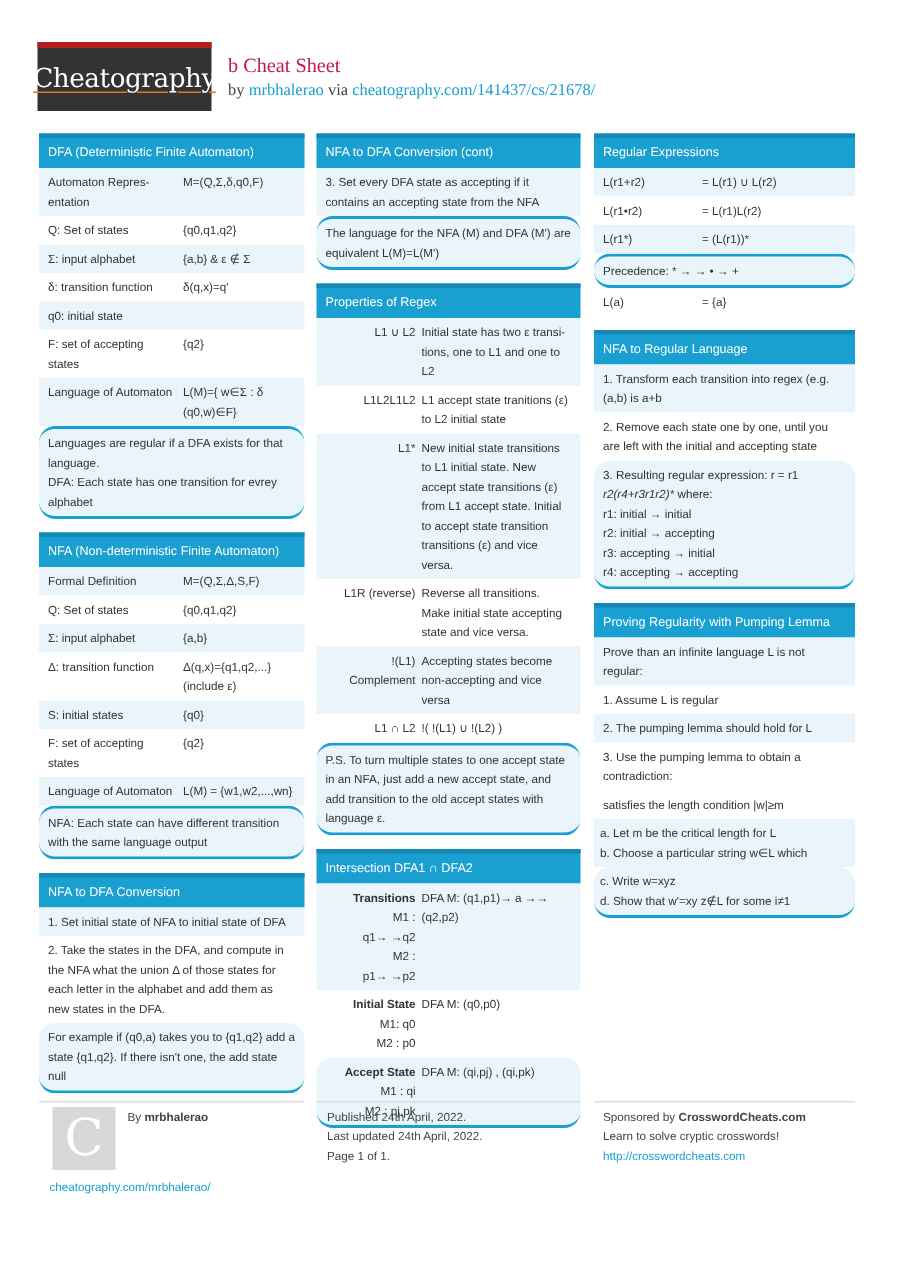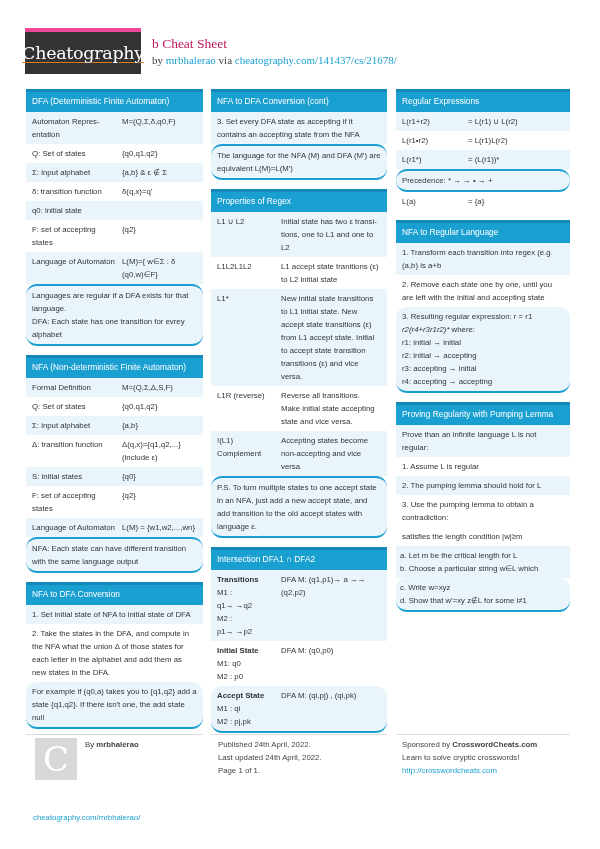--- a/index.html
+++ b/index.html
@@ -2,21 +2,21 @@
 <html><head>
   <meta charset="utf-8">
   <style>
     * { box-sizing: border-box; margin: 0; padding: 0; }
     html, body { width: 600px; height: 849px; background: #ffffff; overflow: hidden; }
     body { position: relative; font-family: "Liberation Sans", sans-serif; color: #333333; font-size: 8px; }
 
     
     .logo {
       position: absolute; left: 25px; top: 28px; width: 116px; height: 46px;
-      background: #333333; border-top: 4px solid #ec4899;
+      background: #333333; border-top: 4px solid #b91c1c;
       display: flex; align-items: center; justify-content: center;
     }
     .logo span {
       font-family: "DejaVu Serif", serif; color: #ffffff; font-size: 17.5px; letter-spacing: -0.3px;
       text-decoration: underline; text-decoration-color: #e07b1a; text-underline-offset: 3px; text-decoration-thickness: 1px;
     }
     .title-block { position: absolute; left: 152px; top: 36px; font-family: "Liberation Serif", serif; }
     .title-block .t { color: #be185d; font-size: 13.5px; line-height: 16px; }
     .title-block .by { color: #444; font-size: 11px; line-height: 14px; margin-top: 1px; }
     .title-block .by a { color: #1a9fd1; text-decoration: none; }
@@ -32,21 +32,21 @@
       background: #1a9fd1; color: #ffffff; font-size: 8.4px; padding: 4px 6px 5px 6px;
       border-top: 3px solid #1489b7; line-height: 11px;
     }
     .row { display: flex; padding: 3px 6px; line-height: 13px; font-size: 7.8px; color: #333; }
     .row.alt { background: #e9f5fb; }
     .row .k { width: 90px; flex-shrink: 0; padding-right: 4px; }
     .row .v { flex: 1; }
     .row.full { display: block; }
     .row.bt { border-top: 2px solid #1a9fd1; }
     .sec-end { border-bottom: 2px solid #1a9fd1; border-radius: 11px; }
-    .c2 .row .k { width: 64px; }
+    .c2 .row .k { width: 64px; text-align: right; }
     .c3 .row .k { width: 66px; }
     .bold { font-weight: bold; }
     .ital { font-style: italic; }
     .indent { padding-left: 4px; }
 
     
     .footer-line { position: absolute; top: 734px; height: 1px; background: #dddddd; }
     .f1 { left: 26px; width: 177px; }
     .f2 { left: 211px; width: 176px; }
     .f3 { left: 396px; width: 174px; }
@@ -174,20 +174,24 @@
         <div class="v">New initial state transitions to L1 initial state. New accept state transitions (ε) from L1 accept state. Initial to accept state transition transitions (ε) and vice versa.</div>
       </div>
     <div class="row">
         <div class="k">L1R (reverse)</div>
         <div class="v">Reverse all transitions. Make initial state accepting state and vice versa.</div>
       </div>
     <div class="row alt">
         <div class="k">!(L1) Complement</div>
         <div class="v">Accepting states become non-accepting and vice versa</div>
       </div>
+    <div class="row">
+        <div class="k">L1 ∩ L2</div>
+        <div class="v">!( !(L1) ∪ !(L2) )</div>
+      </div>
     <div class="row full bt alt sec-end">P.S. To turn multiple states to one accept state in an NFA, just add a new accept state, and add transition to the old accept states with language ε.</div>
   </div>
 
   <div class="section">
     <div class="sec-head">Intersection DFA1 ∩ DFA2</div>
     <div class="row alt">
       <div class="k">
         <div class="bold">Transitions</div>
         <div>M1 :</div>
         <div>q1→ →q2</div>
@@ -271,21 +275,21 @@
 
 <div class="footer-line f1"></div>
 <div class="footer-line f2"></div>
 <div class="footer-line f3"></div>
 
 <div class="avatar">C</div>
 <div class="ftext" style="left:85px; top:738px;">
   <span>By</span>
   <span class="bold">mrbhalerao</span>
 </div>
-<div class="ftext" style="left:33px; top:811px;">
+<div class="ftext" style="left:33px; top:785px;">
   <a>cheatography.com/mrbhalerao/</a>
 </div>
 
 <div class="ftext" style="left:218px; top:738px;">
   <div>Published 24th April, 2022.</div>
   <div>Last updated 24th April, 2022.</div>
   <div>Page 1 of 1.</div>
 </div>
 
 <div class="ftext" style="left:402px; top:738px;">

